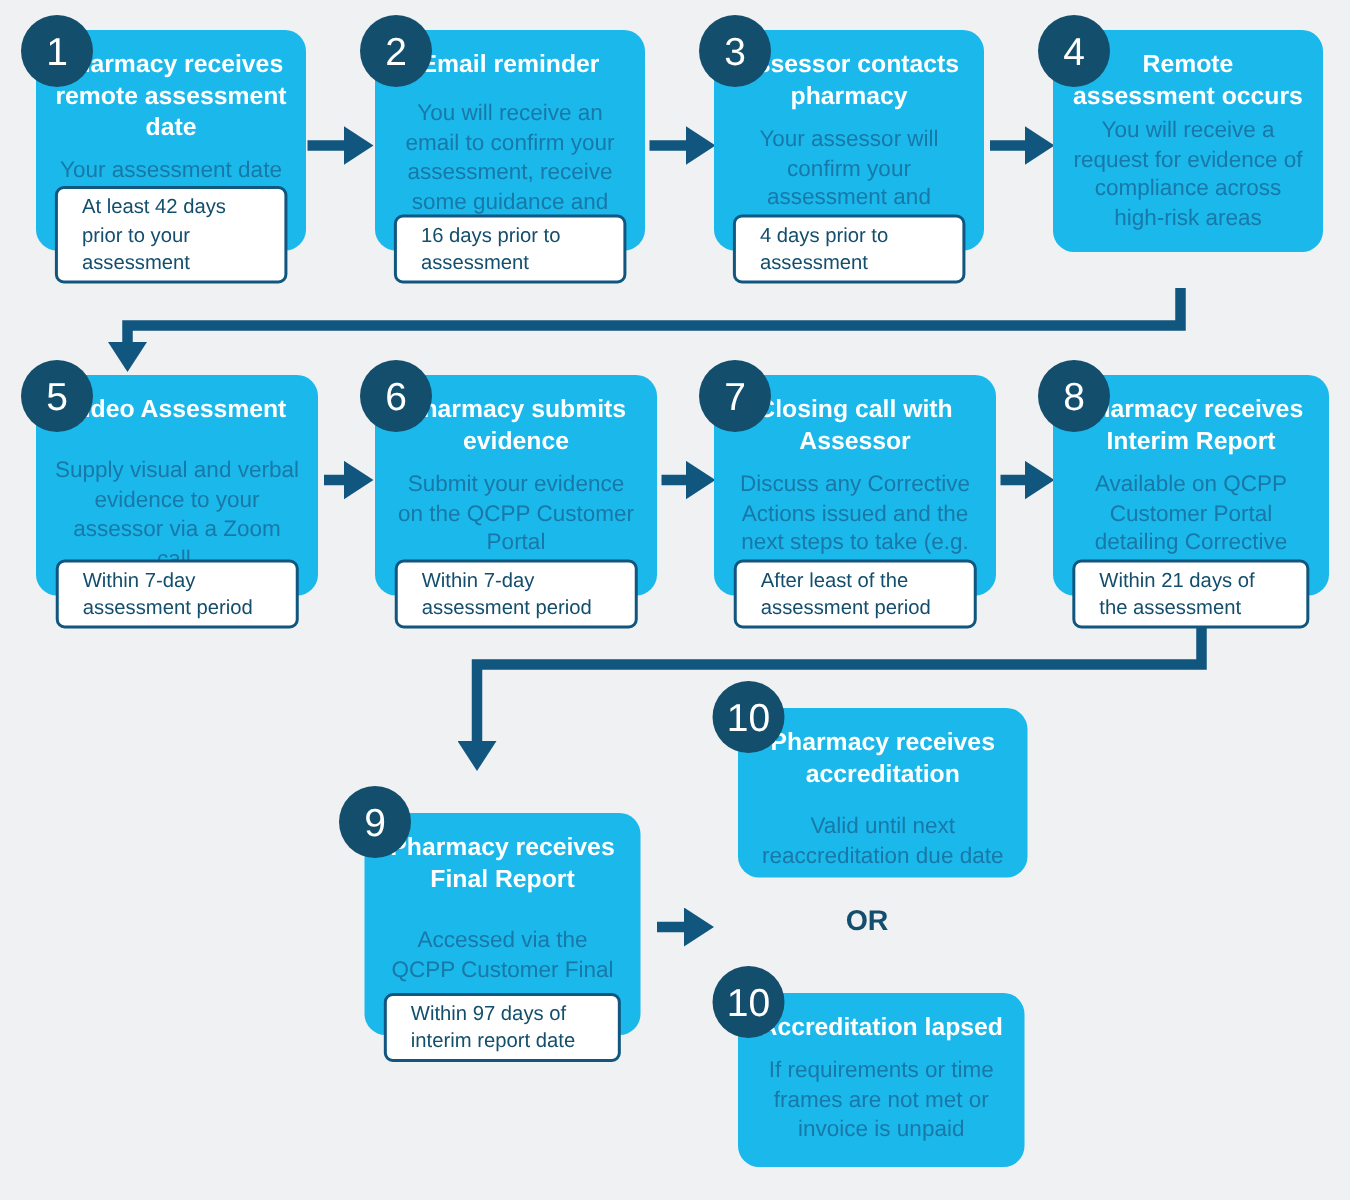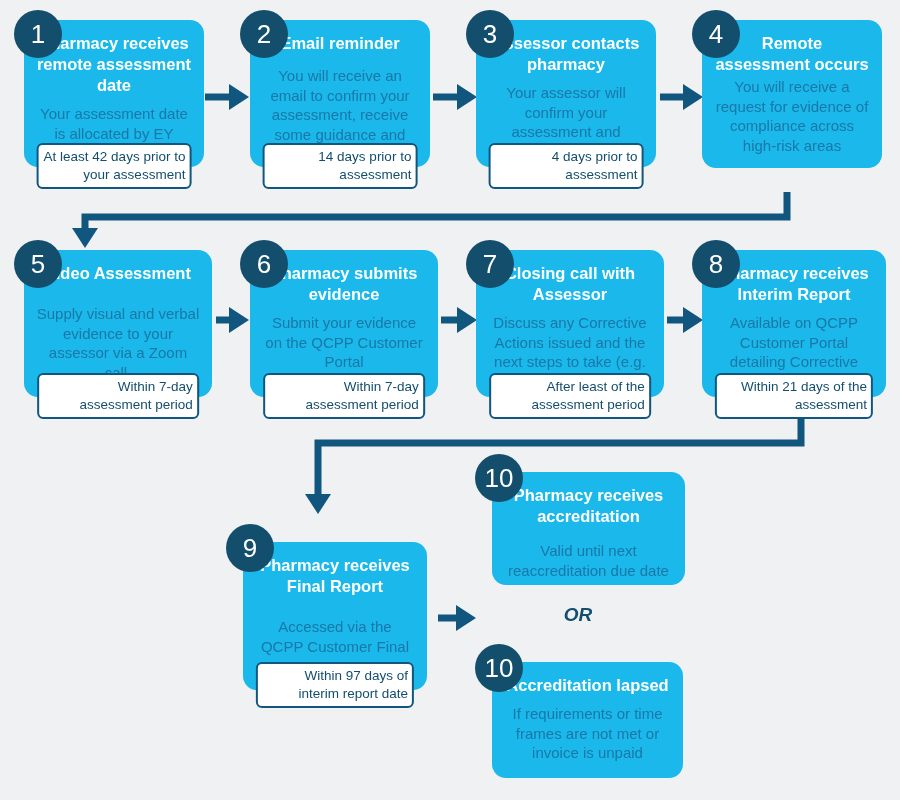--- a/index.html
+++ b/index.html
@@ -22,22 +22,22 @@
   .card-body{
     color:#1878a8;font-size:15px;line-height:1.3;text-align:center;margin-top:8px;
   }
   .pos-5 .card-body,.pos-9 .card-body{margin-top:20px;}
   .pos-2 .card-body{margin-top:12px;}
   .pos-10a .card-body{margin-top:14px;}
   .pos-4 .card-body{margin-top:2px;}
   .badge{
     position:absolute;left:50%;transform:translateX(-50%);bottom:-22px;
     width:86%;background:#ffffff;border:2px solid #11567e;border-radius:6px;
-    color:#134e6d;font-size:13.5px;line-height:1.35;text-align:right;
-    padding:3px 4px;box-sizing:border-box;z-index:2;
+    color:#134e6d;font-size:13.5px;line-height:1.35;text-align:left;
+    padding:3px 16px;box-sizing:border-box;z-index:2;
   }
   .pos-9 .badge{bottom:-18px;}
   .num-circle{
     position:absolute;left:-10px;top:-10px;width:48px;height:48px;border-radius:50%;
     background:#134e6d;color:#ffffff;font-size:26px;
     display:flex;align-items:center;justify-content:center;z-index:3;
   }
   .circle-tight{left:-17px;top:-18px;}
   
   .pos-1 {left:24px; top:20px; width:180px;height:147px;}
@@ -46,21 +46,21 @@
   .pos-4 {left:702px;top:20px; width:180px;height:148px;}
   .pos-5 {left:24px; top:250px;width:188px;height:147px;}
   .pos-6 {left:250px;top:250px;width:188px;height:147px;}
   .pos-7 {left:476px;top:250px;width:188px;height:147px;}
   .pos-8 {left:702px;top:250px;width:184px;height:147px;}
   .pos-9 {left:243px;top:542px;width:184px;height:148px;}
   .pos-10a{left:492px;top:472px;width:193px;height:113px;}
   .pos-10b{left:492px;top:662px;width:191px;height:116px;}
   #or-label{
     position:absolute;left:538px;top:604px;width:80px;text-align:center;
-    color:#134e6d;font-size:19px;font-weight:bold;z-index:1;font-style:italic;
+    color:#134e6d;font-size:19px;font-weight:bold;z-index:1;
   }
 </style>
 </head>
 <body>
 
 <div id="stage">
 
   <svg id="connectors" viewBox="0 0 900 800" xmlns="http://www.w3.org/2000/svg">
     <defs>
       <marker id="ah" markerUnits="userSpaceOnUse" markerWidth="20" markerHeight="26" refX="2" refY="13" orient="auto">
@@ -89,21 +89,21 @@
     </div>
   </div>
 
   <div class="step pos-2">
     <div class="num-circle">
         <span>2</span>
       </div>
     <div class="card">
       <div class="card-title">Email reminder</div>
       <div class="card-body">You will receive an email to confirm your assessment, receive some guidance and FAQs</div>
-      <div class="badge">14 days prior to assessment</div>
+      <div class="badge">16 days prior to assessment</div>
     </div>
   </div>
 
   <div class="step pos-3">
     <div class="num-circle">
         <span>3</span>
       </div>
     <div class="card">
       <div class="card-title">Assessor contacts pharmacy</div>
       <div class="card-body">Your assessor will confirm your assessment and explain the process</div>

